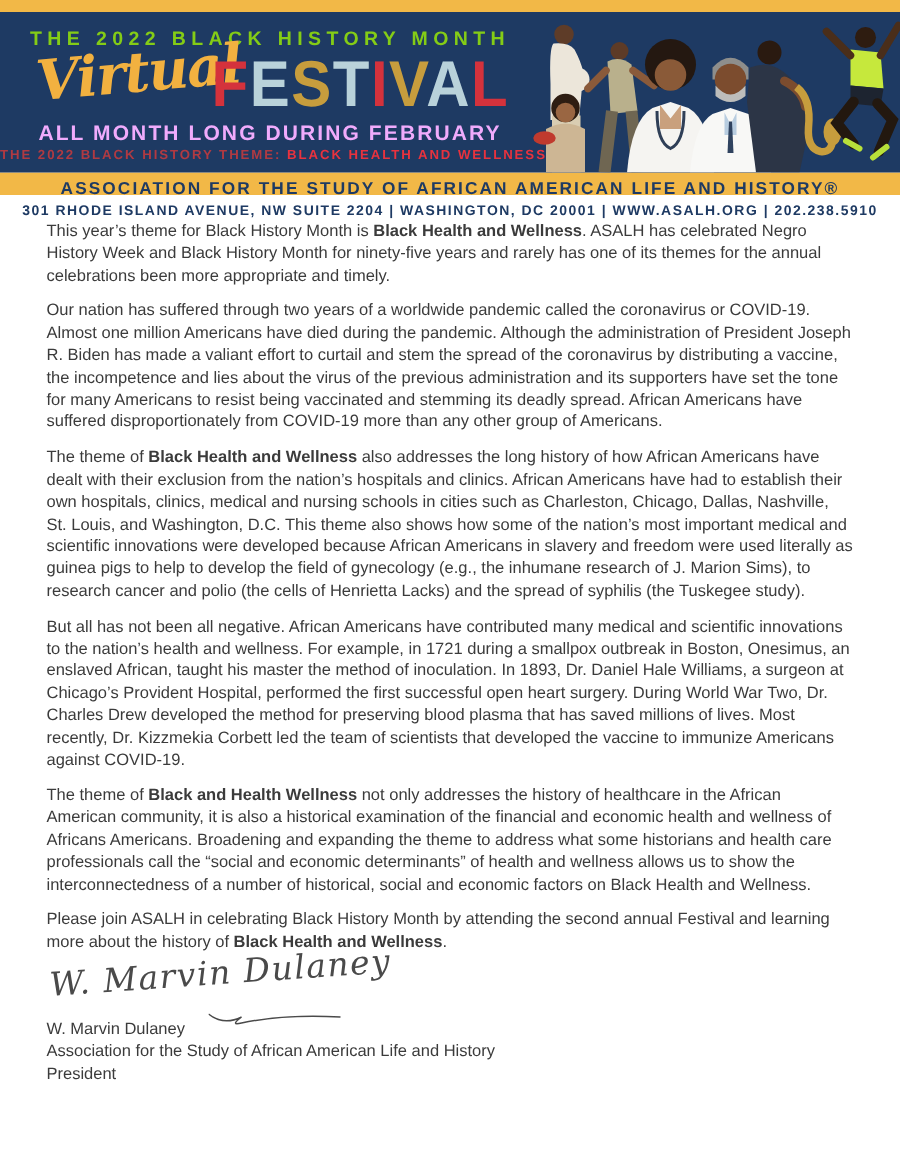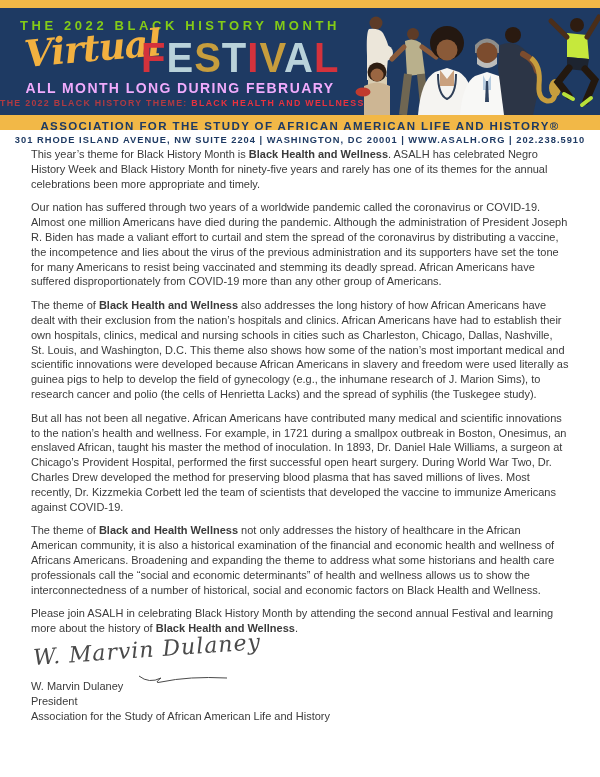--- a/index.html
+++ b/index.html
@@ -138,17 +138,17 @@
 
     <div class="signature-wrap">
       <span class="signature-script">W. Marvin Dulaney</span>
       <svg class="signature-flourish" width="90" height="12" viewBox="0 0 90 12" aria-hidden="true">
         <path d="M0 4 Q10 12 22 6 Q14 12 22 10 Q50 4 88 6" stroke="#4a4a4a" stroke-width="1" fill="none"></path>
       </svg>
     </div>
 
     <div class="sig-block">
       <div>W. Marvin Dulaney</div>
+      <div>Association for the Study of African American Life and History</div>
       <div>President</div>
-      <div>Association for the Study of African American Life and History</div>
     </div>
   </main>
 </div>
 
 </body></html>

